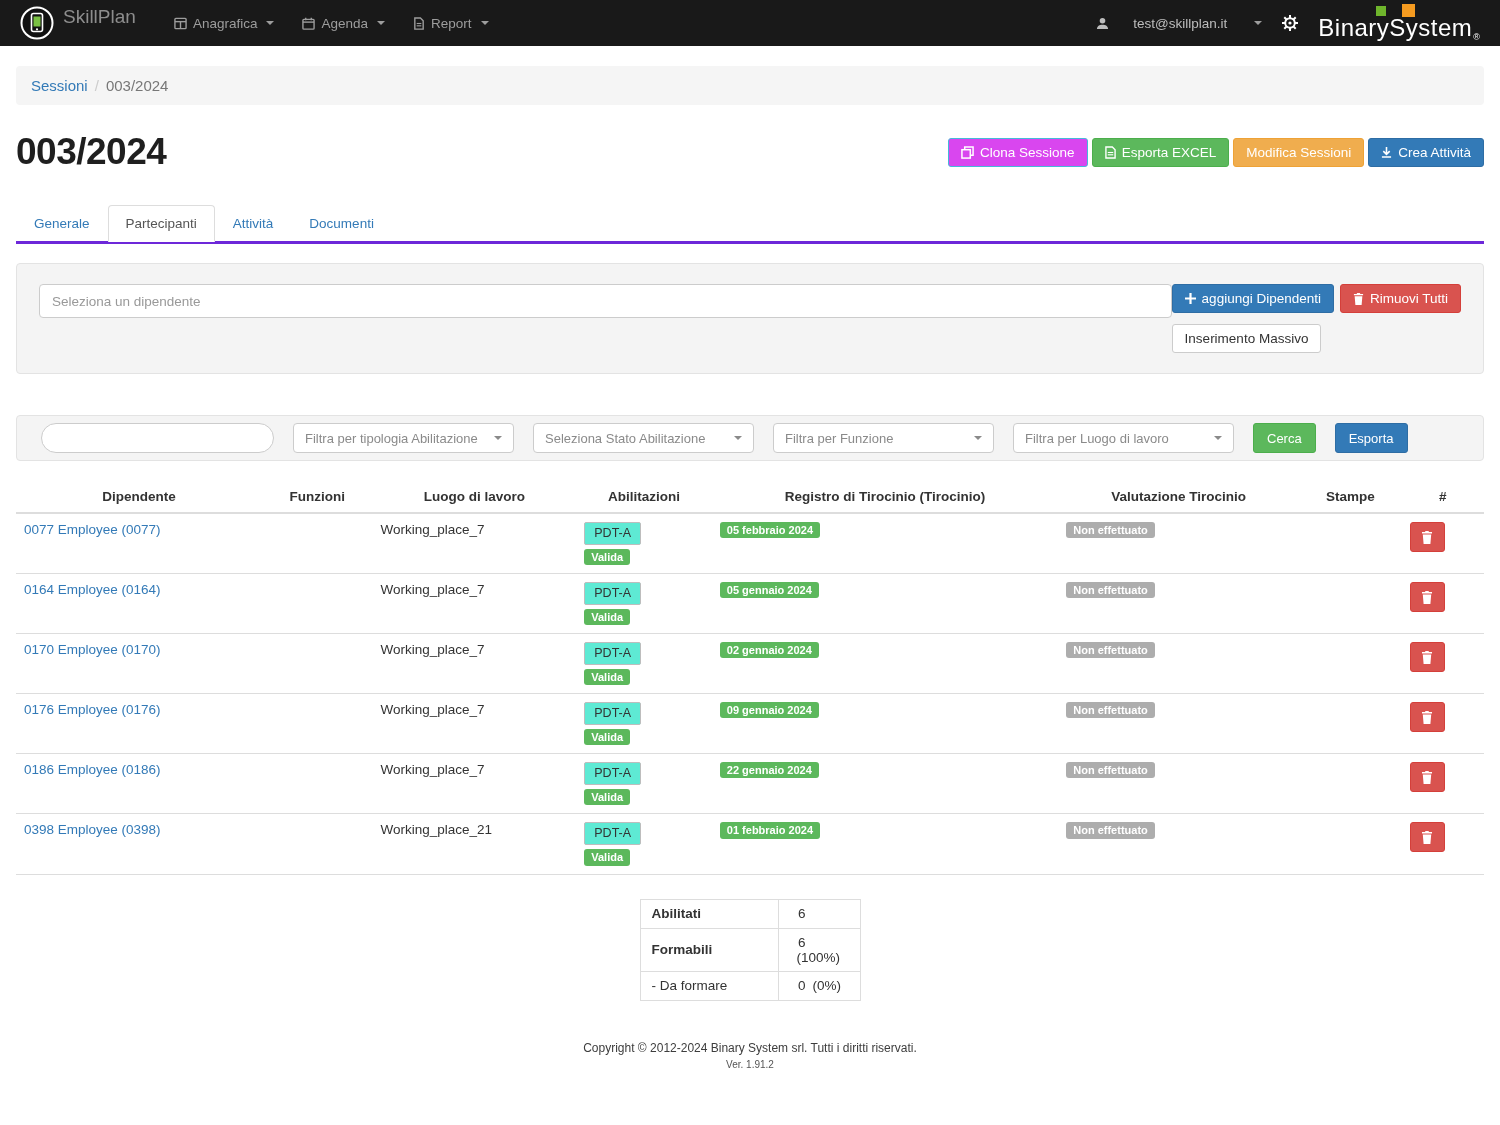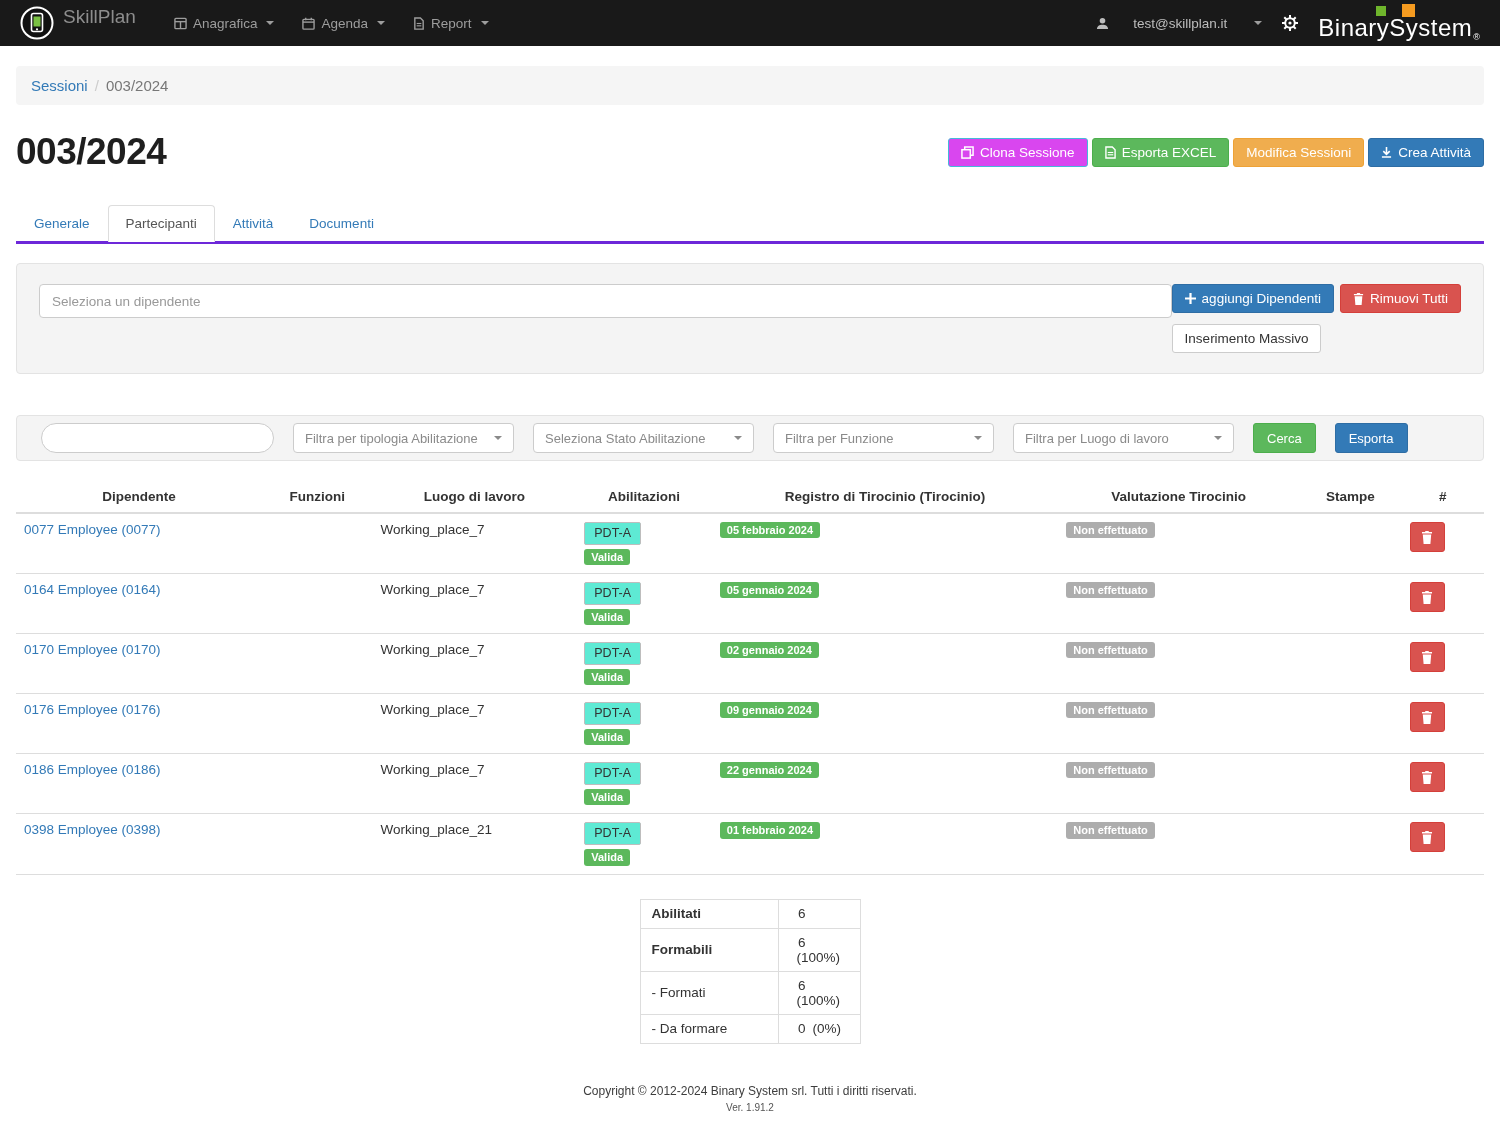--- a/index.html
+++ b/index.html
@@ -422,24 +422,20 @@
   <tbody>
     <tr>
       <td class="lbl bold">Abilitati</td>
       <td class="val"><span class="num">6</span><span class="pct"></span></td>
     </tr>
     <tr>
       <td class="lbl bold">Formabili</td>
       <td class="val"><span class="num">6</span><span class="pct">(100%)</span></td>
     </tr>
     <tr>
-      <td class="lbl">- Formati</td>
-      <td class="val"><span class="num">6</span><span class="pct">(100%)</span></td>
-    </tr>
-    <tr>
       <td class="lbl">- Da formare</td>
       <td class="val"><span class="num">0</span><span class="pct">(0%)</span></td>
     </tr>
   </tbody>
 </table>
 
 <div class="footer">
   <div>Copyright © 2012-2024 Binary System srl. Tutti i diritti riservati.</div>
   <div class="version">Ver. 1.91.2</div>
 </div>

